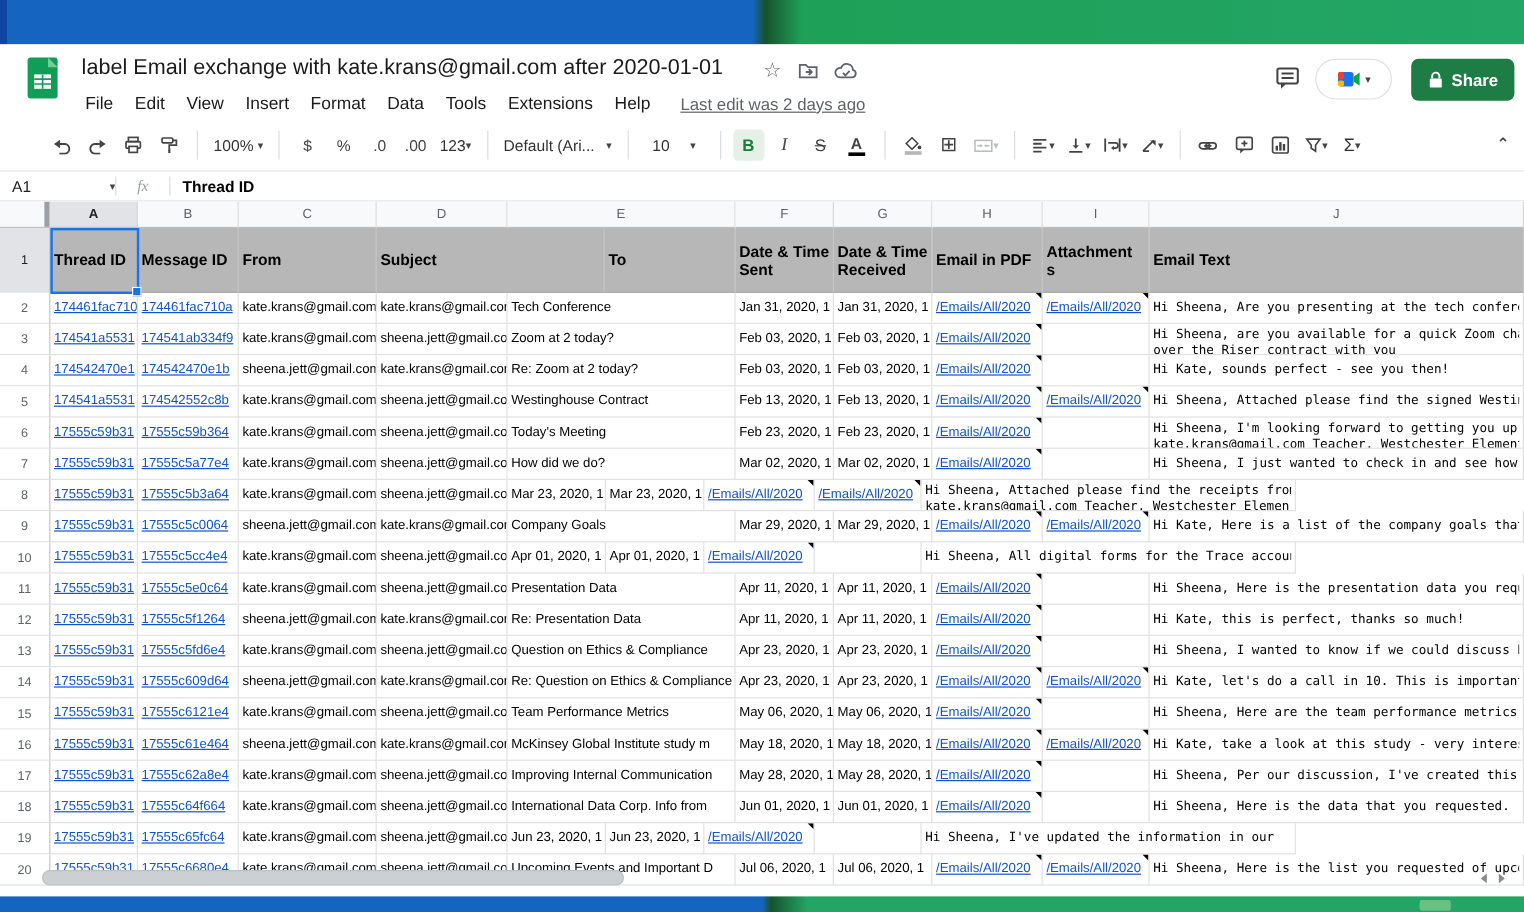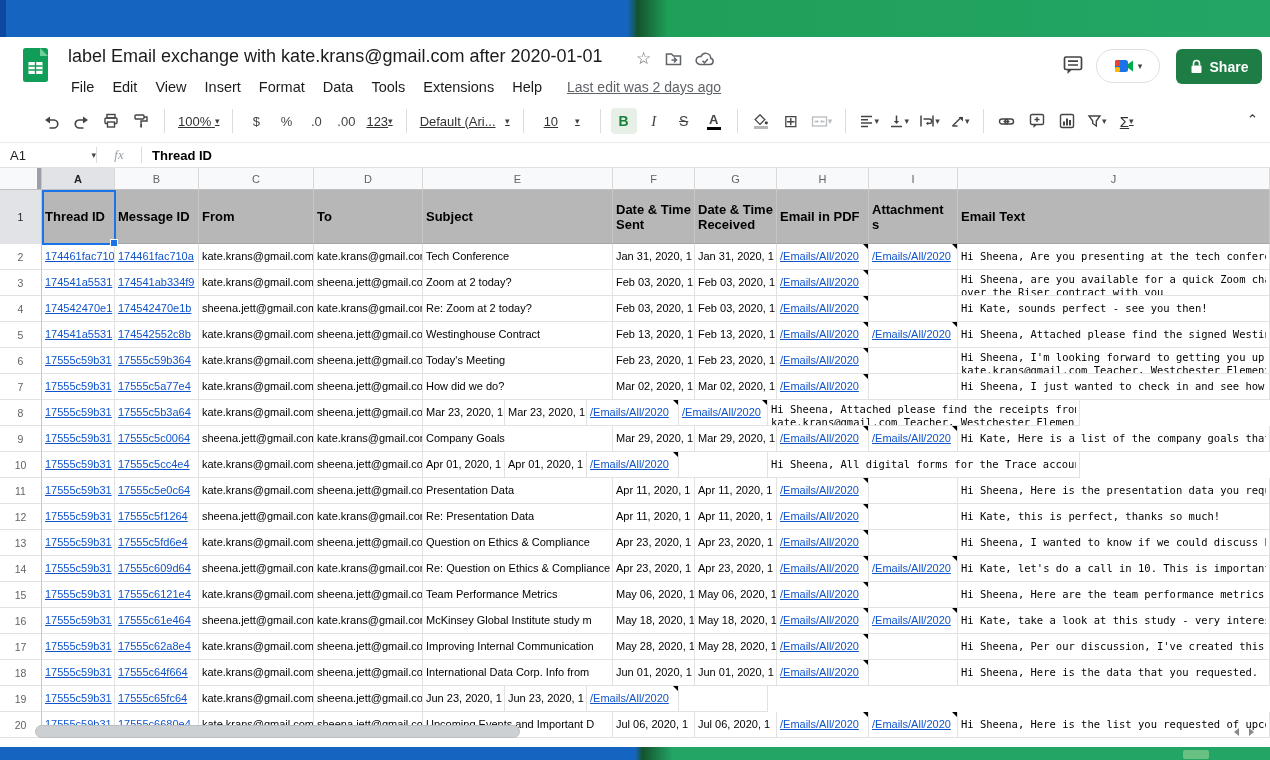--- a/index.html
+++ b/index.html
@@ -29,21 +29,21 @@
      border-radius:17px;display:flex;align-items:center;justify-content:center;gap:4px;box-sizing:border-box;}
   .share-btn{position:absolute;left:1176px;top:12px;width:86px;height:35px;background:#1d7d45;border-radius:6px;
      display:flex;align-items:center;justify-content:center;gap:7px;color:#fff;font-size:14px;font-weight:bold;}
   .caret{color:#444;font-size:9px;line-height:9px;}
   
   .toolbar{position:absolute;left:0;top:63px;width:1270px;height:43px;display:flex;align-items:center;
      padding-left:36px;box-sizing:border-box;border-bottom:1px solid #e8eaed;}
   .ti{height:26px;min-width:26px;display:flex;align-items:center;justify-content:center;color:#444;
       font-size:13px;border-radius:4px;margin:0 2px;padding:0 3px;box-sizing:border-box;white-space:nowrap;}
   .tdiv{width:1px;height:24px;background:#dadce0;margin:0 8px;}
-  .tsel{font-size:13px;color:#333;text-decoration:underline;}
+  .tsel{font-size:13px;color:#333;}
   .bold-btn{background:#e6f0e6;color:#188038;font-weight:bold;font-size:14px;width:26px;}
   .italic-btn{font-style:italic;font-family:"Liberation Serif",serif;font-size:15px;}
   .strike-btn{text-decoration:line-through;font-size:14px;}
   .tc{display:flex;flex-direction:column;align-items:center;line-height:13px;}
   .tc .bar{width:14px;height:3px;margin-top:1px;}
   .muted{color:#b9bdc2;}
   .collapse{position:absolute;right:12px;top:75px;color:#444;font-size:13px;font-weight:bold;}
   
   .fbar{position:absolute;left:0;top:106px;width:1270px;height:25px;border-bottom:1px solid #e0e0e0;
         display:flex;align-items:center;box-sizing:border-box;}
@@ -325,25 +325,25 @@
           <div class="g selg" style="height: 54px; line-height: 54px;">1</div>
           <div class="c h1" style="width: 73px;">
             <span>Thread ID</span>
           </div>
           <div class="c h1" style="width: 84px;">
             <span>Message ID</span>
           </div>
           <div class="c h1" style="width: 115px;">
             <span>From</span>
           </div>
+          <div class="c h1" style="width: 190px;">
+            <span>Subject</span>
+          </div>
           <div class="c h1" style="width: 109px;">
             <span>To</span>
-          </div>
-          <div class="c h1" style="width: 190px;">
-            <span>Subject</span>
           </div>
           <div class="c h1" style="width: 82px;">
             <span>Date &amp; Time Sent</span>
           </div>
           <div class="c h1" style="width: 82px;">
             <span>Date &amp; Time Received</span>
           </div>
           <div class="c h1" style="width: 92px;">
             <span>Email in PDF</span>
           </div>
@@ -613,20 +613,23 @@
         <div class="r">
           <div class="g">19</div>
           <div class="c lk" style="width: 73px;">17555c59b31</div>
           <div class="c lk" style="width: 84px;">17555c65fc64</div>
           <div class="c" style="width: 115px;">kate.krans@gmail.com</div>
           <div class="c" style="width: 109px;">sheena.jett@gmail.com</div>
           <div class="c" style="width: 82px;">Jun 23, 2020, 1</div>
           <div class="c" style="width: 82px;">Jun 23, 2020, 1</div>
           <div class="c lk note" style="width: 92px;">/Emails/All/2020</div>
           <div class="c" style="width: 89px;"></div>
+          <div class="c mono one" style="width: 312px;">
+            <div class="l">Hi Sheena, I've updated the information in our</div>
+          </div>
         </div>
         <div class="r">
           <div class="g">20</div>
           <div class="c lk" style="width: 73px;">17555c59b31</div>
           <div class="c lk" style="width: 84px;">17555c6680e4</div>
           <div class="c" style="width: 115px;">kate.krans@gmail.com</div>
           <div class="c" style="width: 109px;">sheena.jett@gmail.com</div>
           <div class="c" style="width: 190px;">Upcoming Events and Important D</div>
           <div class="c" style="width: 82px;">Jul 06, 2020, 1</div>
           <div class="c" style="width: 82px;">Jul 06, 2020, 1</div>

